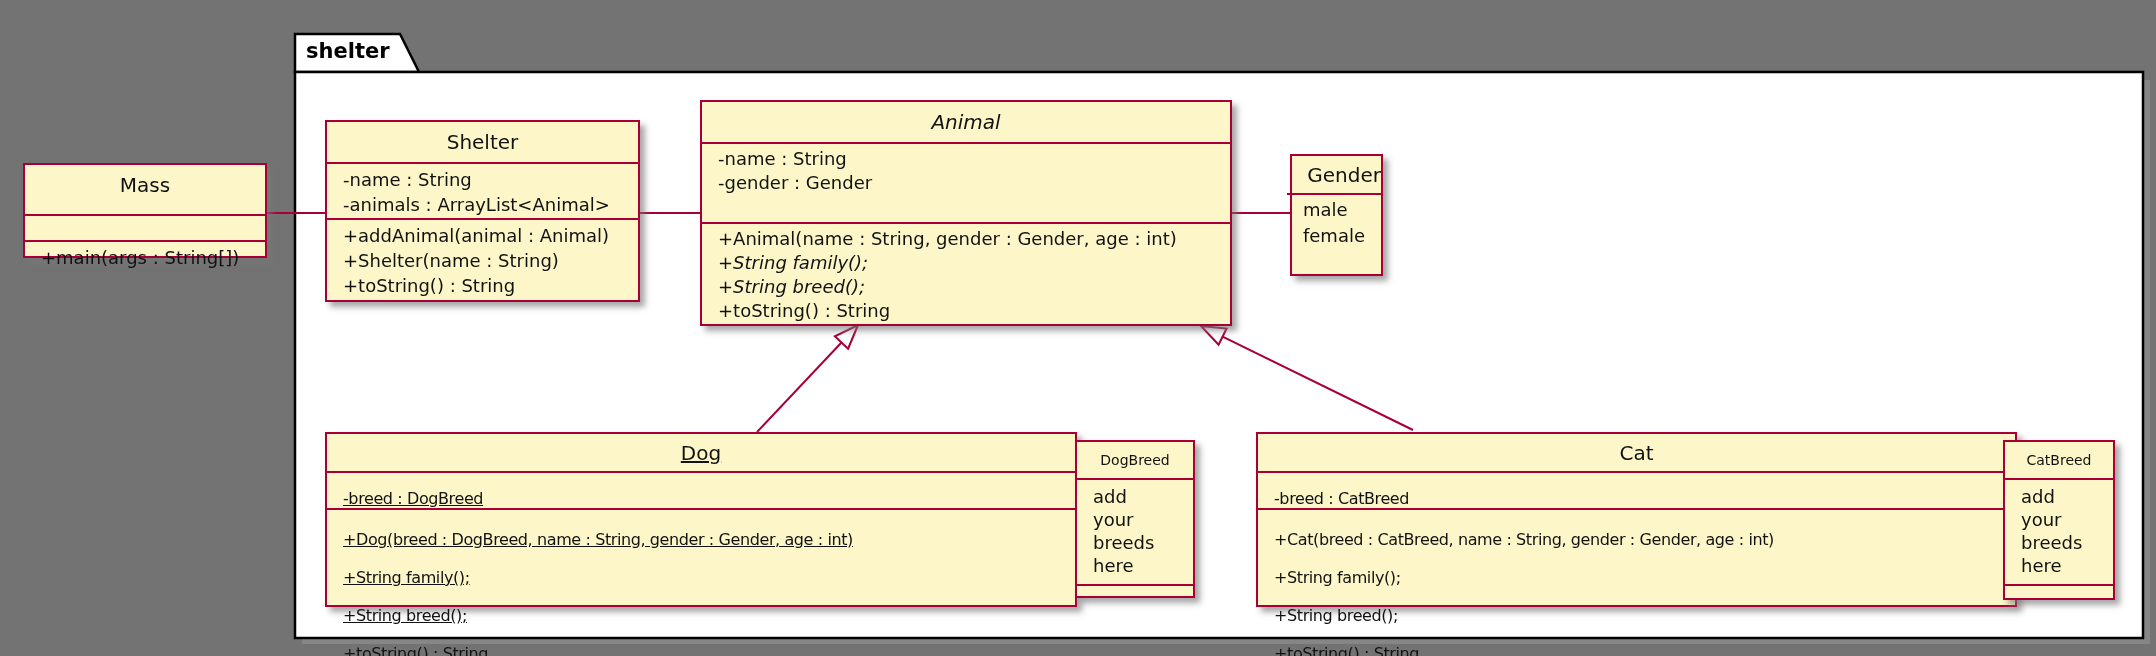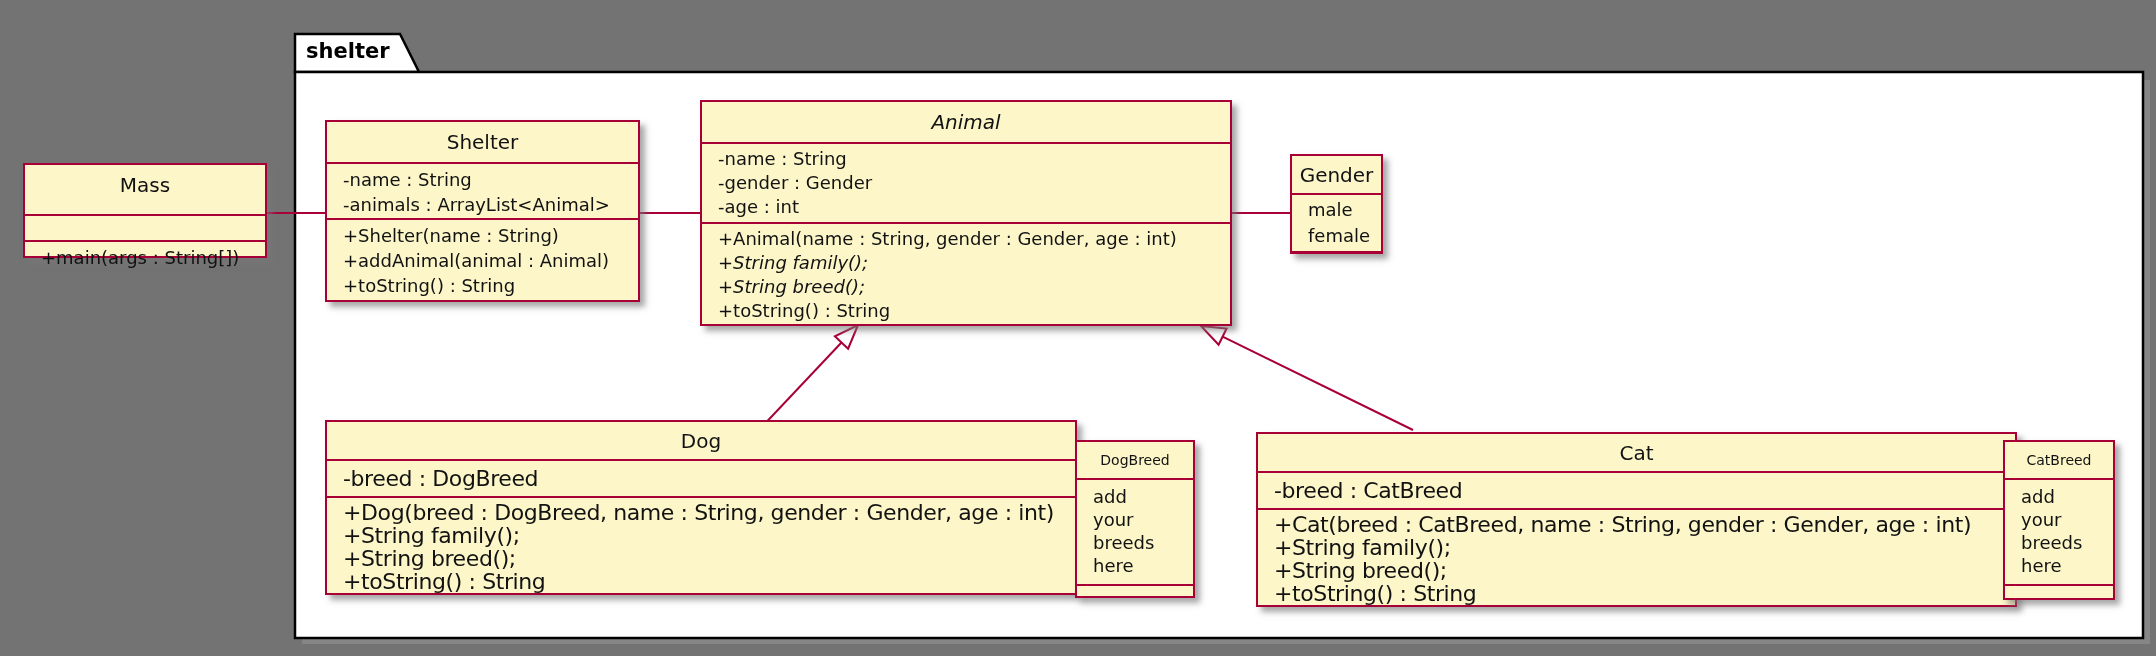--- a/index.html
+++ b/index.html
@@ -39,31 +39,31 @@
   
   #box-shelter { left:325px; top:120px; width:315px; height:182px; }
   #box-shelter .uml-title { height:40px; }
   #box-shelter .attrs { height:56px; }
   
   #box-animal { left:700px; top:100px; width:532px; height:226px; }
   #box-animal .uml-title { height:40px; }
   #box-animal .attrs { height:80px; }
   #box-animal .cmp .line { line-height:24px; }
   
-  #box-gender { left:1290px; top:154px; width:93px; height:100px; }
+  #box-gender { left:1290px; top:154px; width:93px; height:122px;align-items:flex-end; }
   #box-gender .uml-title { height:37px; }
   #box-gender .values { height:58px; }
   #box-gender .values .line { line-height:26px; }
   #box-gender .footer { flex:1 1 auto; padding:0; }
   
-  #box-dog { left:325px; top:420px; width:752px; height:175px; }
+  #box-dog { left:325px; top:432px; width:752px; height:175px;text-decoration:underline; }
   #box-cat { left:1256px; top:432px; width:761px; height:175px; }
   #box-dog .uml-title, #box-cat .uml-title { height:37px; }
   #box-dog .attrs, #box-cat .attrs { height:37px; }
-  #box-dog .cmp .line, #box-cat .cmp .line { line-height:23px; font-size:22px; letter-spacing:-0.4px; }
+  #box-dog .cmp .line, #box-cat .cmp .line { line-height:23px; font-size:16px; letter-spacing:-0.4px;margin-top:15px; }
   
   #box-dogbreed { left:1075px; top:440px; width:120px; height:158px; }
   #box-catbreed { left:2003px; top:440px; width:112px; height:160px;justify-content:flex-end; }
   #box-dogbreed .uml-title, #box-catbreed .uml-title { height:36px; font-size:14px; }
   #box-dogbreed .values, #box-catbreed .values { height:106px; padding-top:5px; }
   #box-dogbreed .values .line, #box-catbreed .values .line { line-height:23px; }
   #box-dogbreed .footer, #box-catbreed .footer { flex:1 1 auto; padding:0; }
 </style>
 </head>
 <body>
@@ -101,32 +101,31 @@
     </div>
   </div>
 
   <div class="uml-box" id="box-shelter">
     <div class="uml-title">Shelter</div>
     <div class="cmp attrs">
       <div class="line">-name : String</div>
       <div class="line">-animals : ArrayList&lt;Animal&gt;</div>
     </div>
     <div class="cmp grow vcenter">
+      <div class="line">+addAnimal(animal : Animal)</div>
       <div class="line">+Shelter(name : String)</div>
-      <div class="line">+addAnimal(animal : Animal)</div>
       <div class="line">+toString() : String</div>
     </div>
   </div>
 
   <div class="uml-box" id="box-animal">
     <div class="uml-title italic">Animal</div>
     <div class="cmp attrs">
       <div class="line">-name : String</div>
       <div class="line">-gender : Gender</div>
-      <div class="line">-age : int</div>
     </div>
     <div class="cmp grow vcenter">
       <div class="line">+Animal(name : String, gender : Gender, age : int)</div>
       <div class="line italic">+String family();</div>
       <div class="line italic">+String breed();</div>
       <div class="line">+toString() : String</div>
     </div>
   </div>
 
   <div class="uml-box" id="box-gender">

